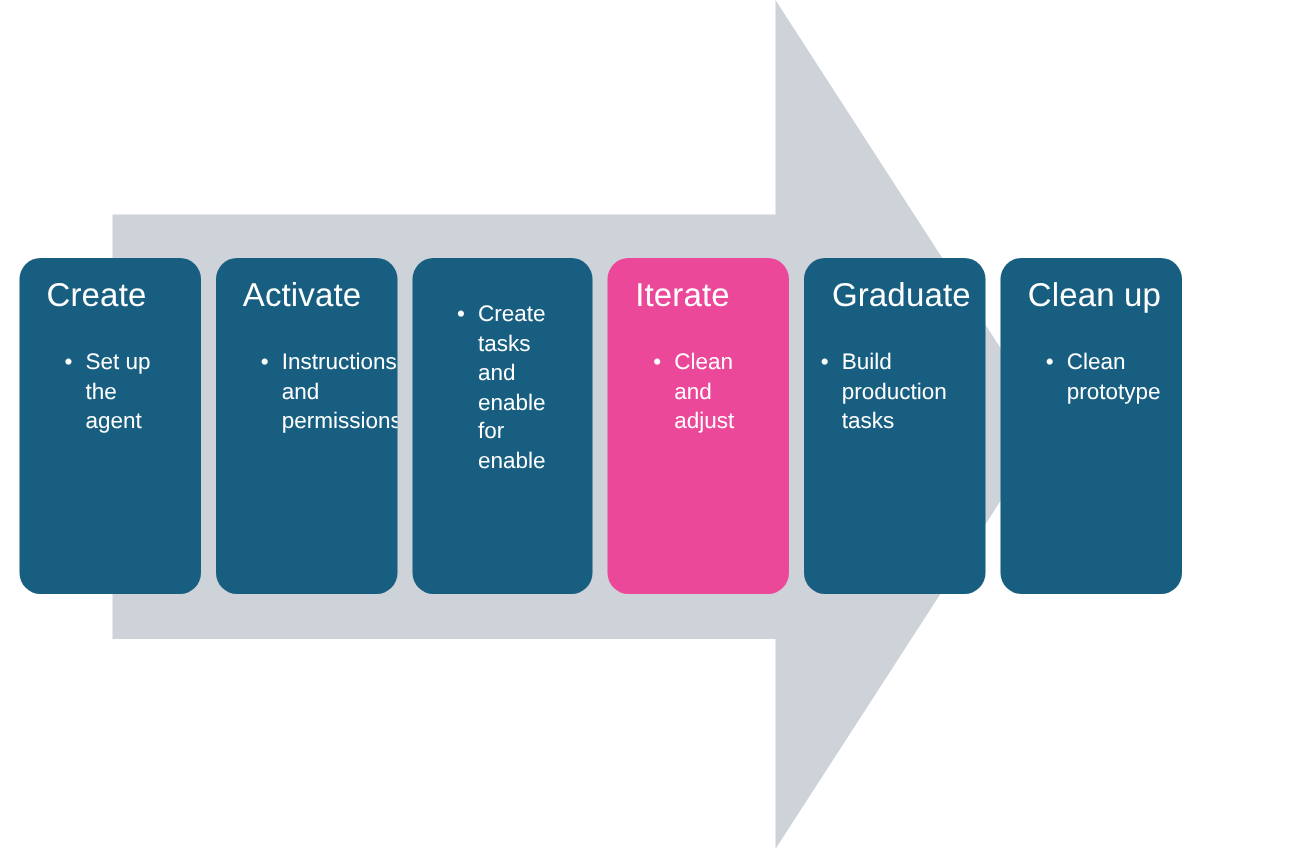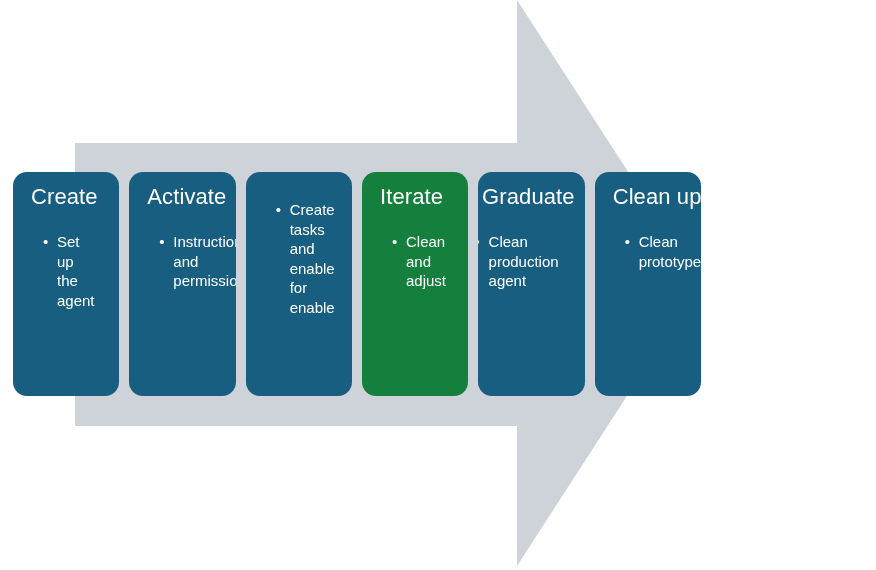--- a/index.html
+++ b/index.html
@@ -28,21 +28,21 @@
     left: 0;
     top: 0;
     width: 876px;
     height: 570px;
   }
 
   #stage-row {
     position: absolute;
     left: 13px;
     top: 172px;
-    width: 688px;
+    width: 775px;
     height: 224px;
     display: flex;
     flex-direction: row;
     gap: 10px;
   }
 
   .stage-card {
     flex: 1 1 0;
     background: #175E80;
     border-radius: 14px;
@@ -113,31 +113,31 @@
         <li>Instructions and permissions</li>
       </ul>
     </div>
 
     <div class="stage-card" style="background: rgb(23, 94, 128); color: rgb(255, 255, 255);">
       <ul class="stage-bullets">
         <li>Create tasks and enable for enable</li>
       </ul>
     </div>
 
-    <div class="stage-card" style="background: #15803d; color: rgb(255, 255, 255);">
+    <div class="stage-card" style="background: #ec4899; color: rgb(255, 255, 255);">
       <div class="stage-title">Iterate</div>
       <ul class="stage-bullets">
         <li>Clean and adjust</li>
       </ul>
     </div>
 
     <div class="stage-card" style="background: rgb(23, 94, 128); color: rgb(255, 255, 255); align-items: flex-end;">
       <div class="stage-title">Graduate</div>
       <ul class="stage-bullets">
-        <li>Clean production agent</li>
+        <li>Build production tasks</li>
       </ul>
     </div>
 
     <div class="stage-card" style="background: rgb(23, 94, 128); color: rgb(255, 255, 255);">
       <div class="stage-title">Clean up</div>
       <ul class="stage-bullets">
         <li>Clean prototype</li>
       </ul>
     </div>
 

